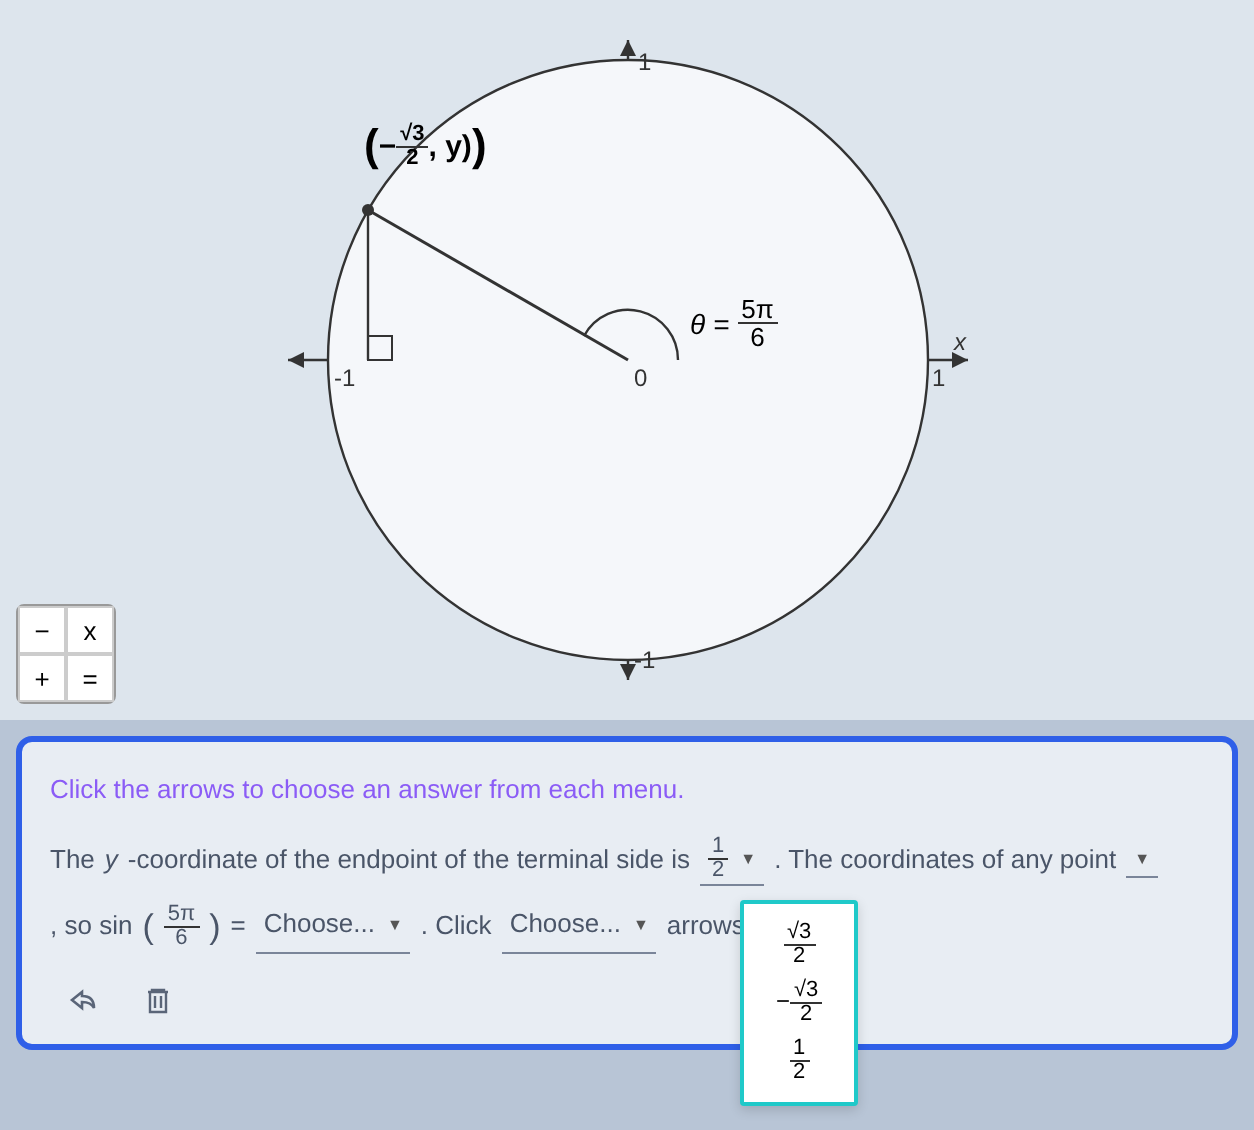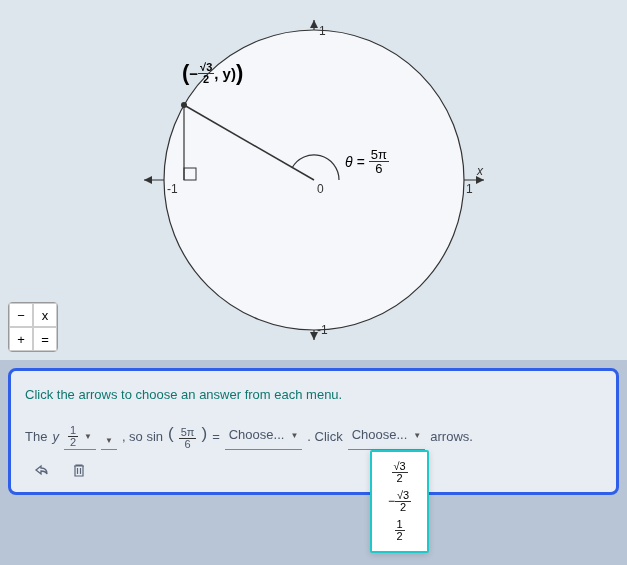--- a/index.html
+++ b/index.html
@@ -3,22 +3,22 @@
 <meta charset="utf-8">
 <style>
 *{margin:0;padding:0;box-sizing:border-box}
 body{font-family:Arial,sans-serif;background:#b8c5d6;width:627px;height:565px;overflow:hidden}
 .graph-area{background:#dde5ed;height:360px;position:relative;display:flex;justify-content:center;align-items:center}
 svg.graph{display:block}
 .toolbar{position:absolute;left:8px;bottom:8px;background:#fff;border:1px solid #999;border-radius:4px}
 .toolbar-row{display:flex}
 .toolbar-cell{width:24px;height:24px;display:flex;align-items:center;justify-content:center;font-size:13px;border:1px solid #ccc}
 .question-panel{background:#e8edf3;border:3px solid #2f5fe8;border-radius:8px;margin:8px;padding:12px 14px;color:#4a5568;font-size:13px;line-height:1.9}
-.instruction{margin-bottom:10px;color:#0f766e}
-.sentence{display:flex;flex-wrap:wrap;align-items:flex-end;gap:5px}
+.instruction{margin-bottom:10px;color:#8b5cf6}
+.sentence{display:flex;flex-wrap:wrap;align-items:center;gap:5px}
 .dropdown{display:inline-flex;align-items:center;border-bottom:1px solid #7a8599;padding:0 4px 1px 4px;color:#4a5568;cursor:pointer;gap:6px}
 .caret{font-size:8px;color:#555}
 .frac{display:inline-flex;flex-direction:column;align-items:center;font-size:11px;line-height:1;vertical-align:middle}
 .frac .n{border-bottom:1px solid #333;padding:0 2px}
 .frac .d{padding:0 2px}
 .math{font-style:italic}
 .open-menu{position:absolute;background:#fff;border:2px solid #1fc9c9;border-radius:2px;padding:6px 10px;box-shadow:0 2px 6px rgba(0,0,0,0.15);font-size:12px}
 .open-menu .opt{padding:3px 6px;text-align:center}
 .bottom-icons{display:flex;gap:18px;margin-top:10px;padding-left:6px}
 .icon-btn{width:20px;height:20px;display:flex;align-items:center;justify-content:center;color:#5a6578;cursor:pointer}
@@ -76,27 +76,29 @@
     </div>
   </div>
 </div>
 
 <div class="qwrap">
 <div class="question-panel">
   <div class="instruction">Click the arrows to choose an answer from each menu.</div>
   <div class="sentence">
     <span>The </span>
         <span class="math">y</span>
+        <span>-coordinate of the endpoint of the terminal side is</span>
     <span class="dropdown">
       <span class="frac">
             <span class="n">1</span>
             <span class="d">2</span>
           </span>
       <span class="caret">▼</span>
     </span>
+    <span>. The coordinates of any point</span>
     <span class="dropdown">
           <span class="caret">▼</span>
     </span>
     <span>, so sin</span>
     <span style="font-size:17px">(</span>
     <span class="frac">
           <span class="n">5π</span>
           <span class="d">6</span>
         </span>
     <span style="font-size:17px">)</span>

